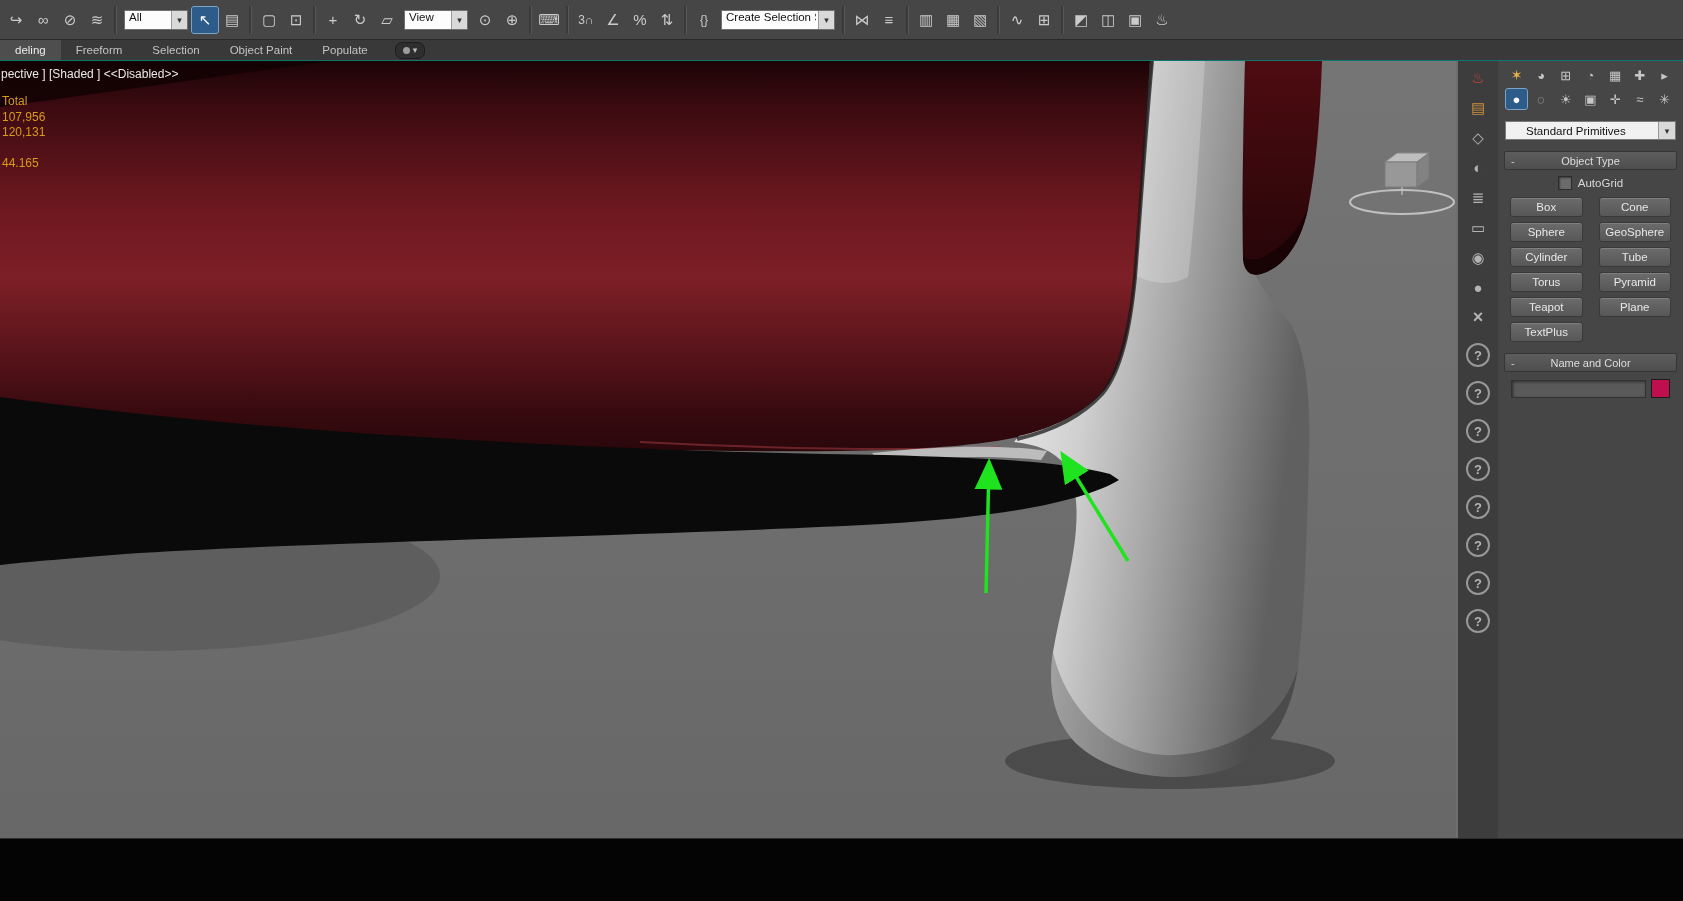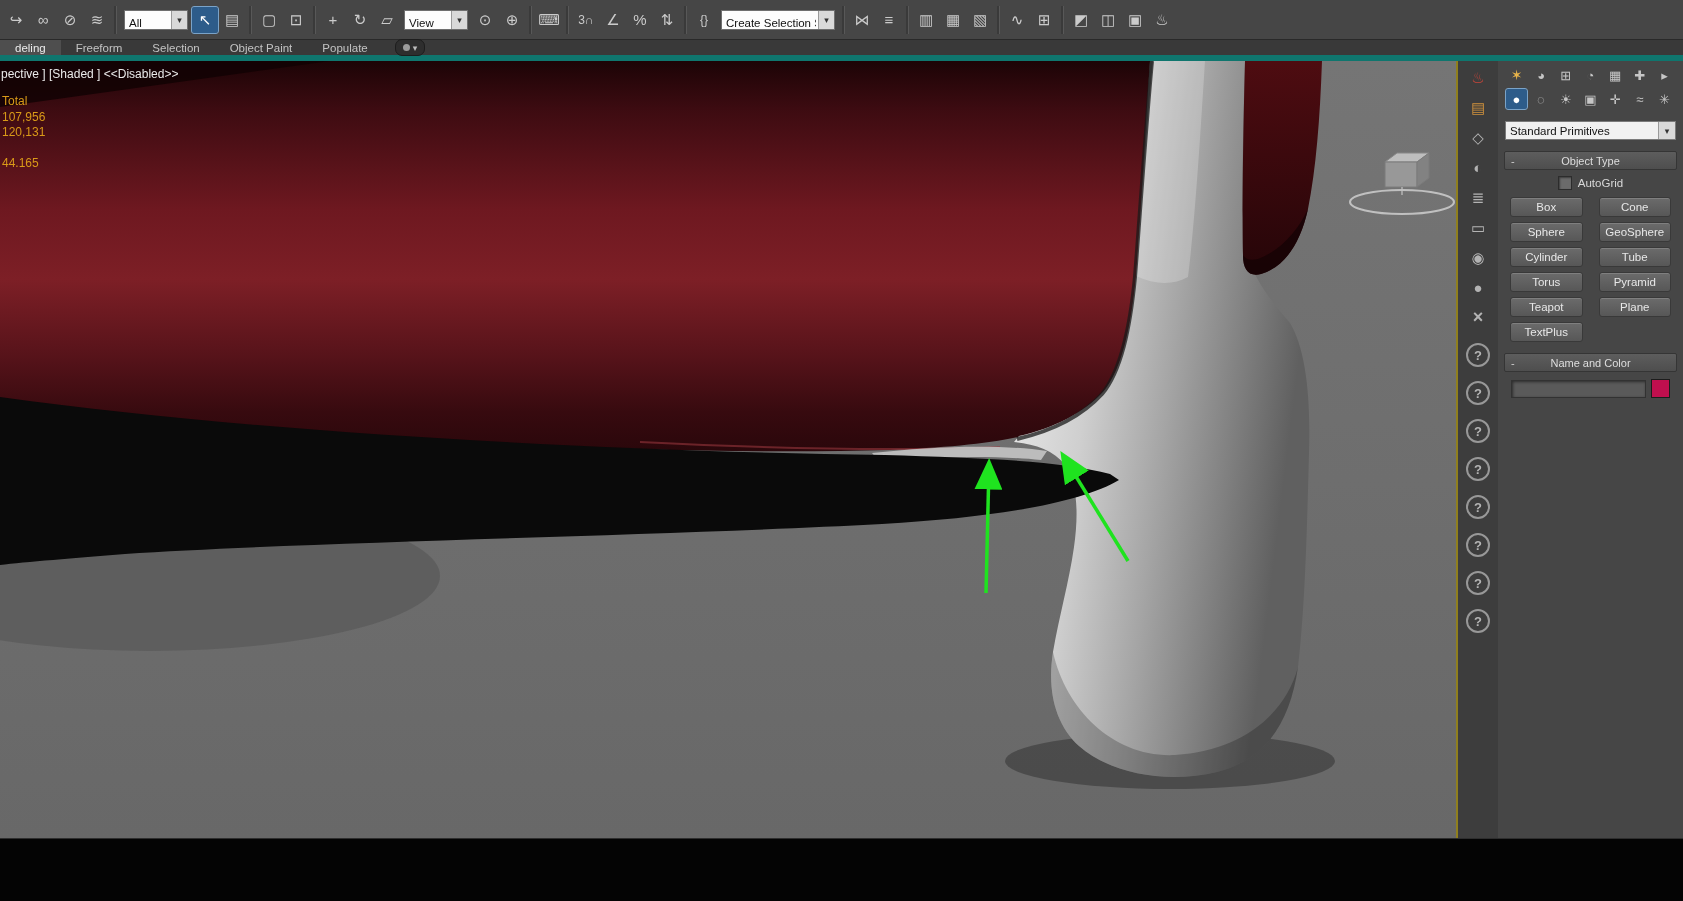--- a/index.html
+++ b/index.html
@@ -7,60 +7,60 @@
   .app{position:relative;width:1683px;height:901px;overflow:hidden;background:#141414;}
 
   
   .toolbar{position:absolute;left:0;top:0;width:1683px;height:40px;background:#464646;
     border-bottom:1px solid #292929;display:flex;align-items:center;gap:1px;padding-left:3px;box-sizing:border-box;}
   .tbi{width:26px;height:26px;display:flex;align-items:center;justify-content:center;color:#cbcbcb;
     font-size:15px;border-radius:2px;flex:0 0 auto;cursor:default;}
   .tbi.small{font-size:12px;}
   .tbi.active{background:#2d5c8a;outline:1px solid #7aa3c8;color:#fff;}
   .tb-sep{width:2px;height:28px;background:#3a3a3a;border-right:1px solid #585858;margin:0 3px;flex:0 0 auto;}
-  .tb-select{height:20px;background:#fdfdfd;border:1px solid #6f6f6f;display:flex;align-items:flex-end;
+  .tb-select{height:20px;background:#fdfdfd;border:1px solid #6f6f6f;display:flex;align-items:flex-start;
     font-size:11.5px;color:#111;padding-left:4px;margin:0 3px;box-sizing:border-box;flex:0 0 auto;overflow:hidden;}
   .tb-select .txt{white-space:nowrap;overflow:hidden;flex:1;}
   .tb-select .arrow{margin-left:2px;width:15px;align-self:stretch;background:#d9d9d9;border-left:1px solid #9a9a9a;
     display:flex;align-items:center;justify-content:center;font-size:9px;color:#333;flex:0 0 auto;}
   .w-filter{width:64px;} .w-coord{width:64px;} .w-sets{width:114px;}
 
   
   .ribbon{position:absolute;left:0;top:40px;width:1683px;height:21px;background:#393939;
-    border-bottom:6px solid #0f766e;display:flex;align-items:stretch;box-sizing:border-box;}
+    border-bottom:1px solid #0f766e;display:flex;align-items:stretch;box-sizing:border-box;}
   .rtab{padding:0 15px;display:flex;align-items:center;font-size:11.5px;color:#c3c3c3;cursor:default;}
   .rtab.active{background:#4e4e4e;color:#ececec;}
   .ribbon-config{margin-left:12px;align-self:center;height:15px;padding:0 7px;background:#2e2e2e;
     border:1px solid #1d1d1d;border-radius:7px;color:#bdbdbd;font-size:9px;display:flex;align-items:center;gap:3px;}
   .ribbon-config .dot{width:7px;height:7px;border-radius:50%;background:#9c9c9c;}
 
   
   .viewport{position:absolute;left:0;top:61px;width:1456px;height:777px;background:#6e6e6e;
-    border-right:2px solid #8f7f1e;box-sizing:content-box;overflow:hidden;}
+    border-right:2px solid #8f7f1e;box-sizing:content-box;overflow:hidden;padding-left:12px;}
   .viewport svg{position:absolute;left:0;top:0;}
   .vp-label{position:absolute;left:1px;top:6px;color:#eaeaea;font-size:12px;z-index:3;cursor:default;}
   .vp-stats{position:absolute;left:2px;top:33px;font-size:12px;line-height:15.5px;color:#d99a18;z-index:3;}
   .vp-stats .gap{margin-top:15px;}
 
   
   .tool-column{position:absolute;left:1458px;top:61px;width:40px;height:777px;background:#3d3d3d;
     display:flex;flex-direction:column;align-items:center;padding-top:5px;box-sizing:border-box;gap:7px;}
   .tci{width:26px;height:23px;display:flex;align-items:center;justify-content:center;font-size:15px;color:#b3b3b3;}
   .tci.red{color:#c5453a;} .tci.orange{color:#cf913c;} .tci.big{font-size:18px;font-weight:bold;}
   .help-circle{width:20px;height:20px;border-radius:50%;border:2px solid #989898;color:#b5b5b5;
     display:flex;align-items:center;justify-content:center;font-size:13px;font-weight:bold;margin-top:7px;flex:0 0 auto;}
 
   
   .cmd-panel{position:absolute;left:1498px;top:61px;width:185px;height:777px;background:#464646;box-sizing:border-box;}
   .cp-tabs{display:flex;justify-content:space-between;padding:4px 8px 0 8px;}
   .cpt{width:21px;height:20px;display:flex;align-items:center;justify-content:center;color:#c6c6c6;font-size:13px;border-radius:2px;}
   .cpt.create{color:#e8b44a;font-size:14px;}
   .cpt.geo-active{background:#2d5c8a;outline:1px solid #7aa3c8;color:#fff;}
   .cp-select{margin:12px 7px 0 7px;height:19px;background:#f1f1f1;border:1px solid #7a7a7a;display:flex;
-    align-items:center;font-size:11.5px;color:#111;padding-left:4px;box-sizing:border-box;}
+    align-items:center;font-size:11.5px;color:#111;padding-left:20px;box-sizing:border-box;}
   .cp-select .txt{flex:1;white-space:nowrap;overflow:hidden;}
   .cp-select .arrow{width:16px;align-self:stretch;background:#d9d9d9;border-left:1px solid #9a9a9a;
     display:flex;align-items:center;justify-content:center;font-size:9px;color:#333;}
   .rollout{margin:11px 6px 0 6px;}
   .rollout-header{height:17px;background:linear-gradient(#5d5d5d,#4e4e4e);border:1px solid #353535;border-radius:2px;
     color:#dedede;font-size:11px;display:flex;align-items:center;justify-content:center;position:relative;}
   .rollout-header .minus{position:absolute;left:6px;font-size:11px;color:#cfcfcf;}
   .autogrid-row{display:flex;align-items:center;gap:6px;justify-content:center;margin:6px 0 7px 0;
     color:#d8d8d8;font-size:11.5px;}
   .checkbox{width:12px;height:12px;background:#6b6b6b;border:1px solid #2c2c2c;box-shadow:inset 1px 1px 2px rgba(0,0,0,.45);}

